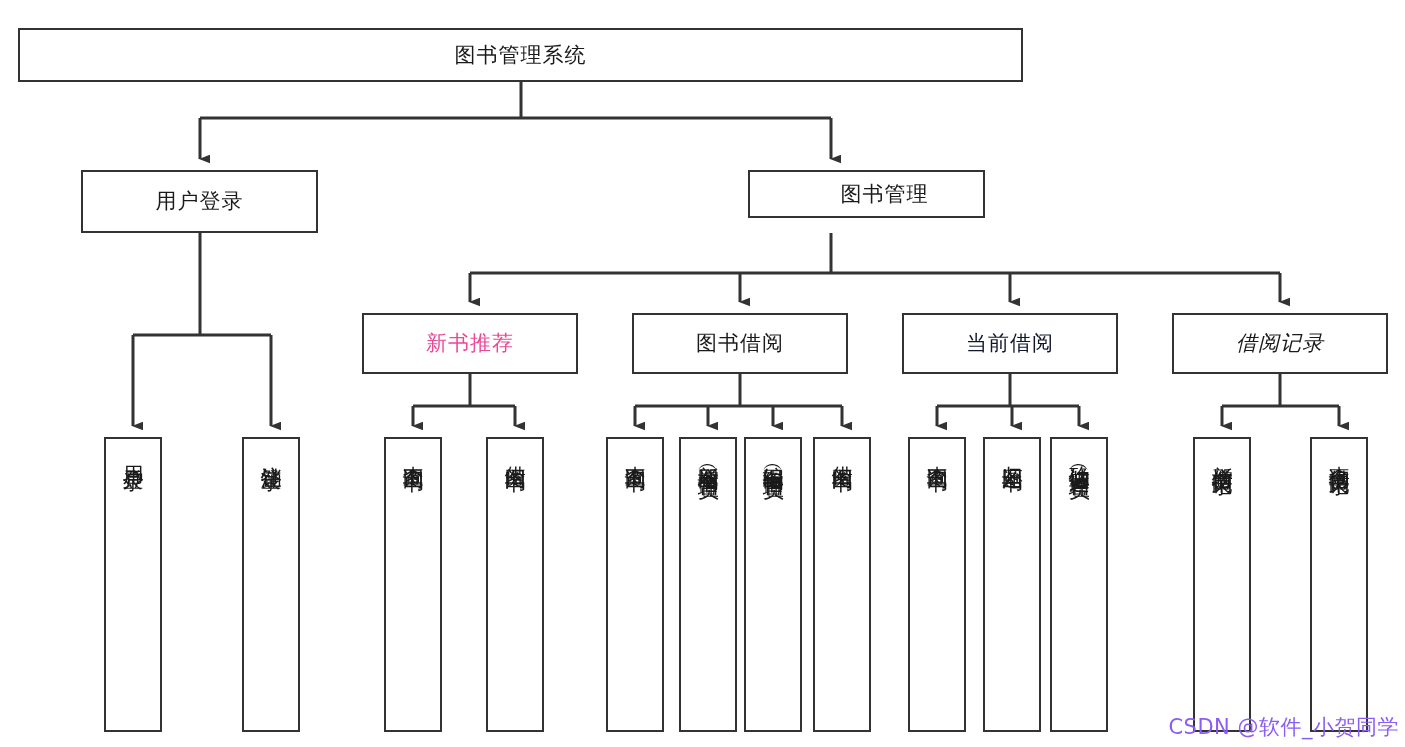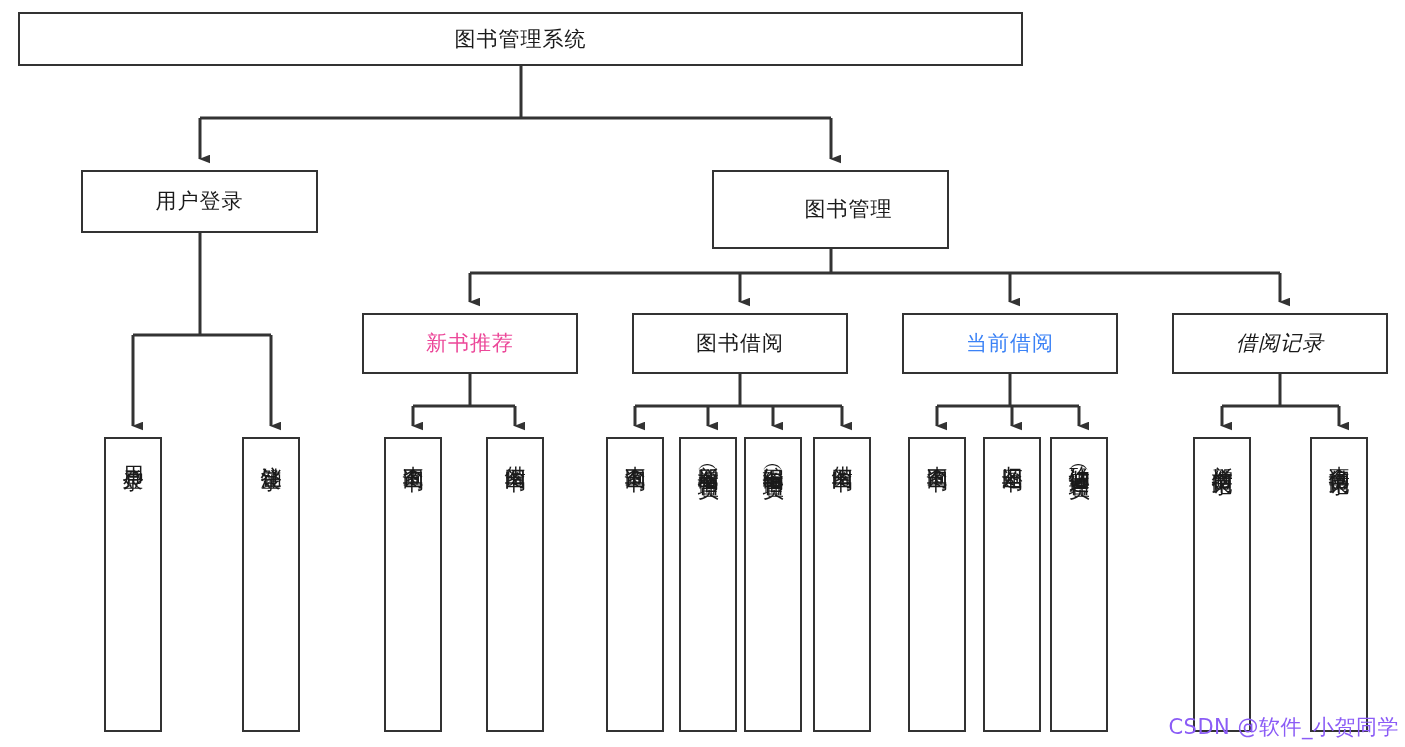--- a/index.html
+++ b/index.html
@@ -109,37 +109,37 @@
         <path d="M1012,406 L1012,426" marker-end="url(#arrowhead)"></path>
         <path d="M1079,406 L1079,426" marker-end="url(#arrowhead)"></path>
         <path d="M1280,374 L1280,406"></path>
         <path d="M1222,406 L1339,406"></path>
         <path d="M1222,406 L1222,426" marker-end="url(#arrowhead)"></path>
         <path d="M1339,406 L1339,426" marker-end="url(#arrowhead)"></path>
       </g>
   </svg>
 
   <div id="nodes-layer">
-      <div class="node" style="left: 18px; top: 12px; width: 1005px; height: 54px; border-color: rgb(51, 51, 51); background: rgb(255, 255, 255);">
+      <div class="node" style="left: 18px; top: 28px; width: 1005px; height: 54px; border-color: rgb(51, 51, 51); background: rgb(255, 255, 255);">
         <span class="label" style="color: rgb(26, 26, 26);">图书管理系统</span>
       </div>
       <div class="node" style="left: 81px; top: 170px; width: 237px; height: 63px; border-color: rgb(51, 51, 51); background: rgb(255, 255, 255);">
         <span class="label" style="color: rgb(26, 26, 26);">用户登录</span>
       </div>
-      <div class="node" style="left: 712px; top: 170px; width: 237px; height: 79px; border-color: rgb(51, 51, 51); background: rgb(255, 255, 255); padding-left: 36px;">
+      <div class="node" style="left: 748px; top: 170px; width: 237px; height: 48px; border-color: rgb(51, 51, 51); background: rgb(255, 255, 255); padding-left: 36px;">
         <span class="label" style="color: rgb(26, 26, 26);">图书管理</span>
       </div>
       <div class="node" style="left: 362px; top: 313px; width: 216px; height: 61px; border-color: rgb(51, 51, 51); background: rgb(255, 255, 255);">
         <span class="label" style="color: #ec4899;">新书推荐</span>
       </div>
       <div class="node" style="left: 632px; top: 313px; width: 216px; height: 61px; border-color: rgb(51, 51, 51); background: rgb(255, 255, 255);">
         <span class="label" style="color: rgb(26, 26, 26); text-align: right;">图书借阅</span>
       </div>
       <div class="node" style="left: 902px; top: 313px; width: 216px; height: 61px; border-color: rgb(51, 51, 51); background: rgb(255, 255, 255);">
-        <span class="label" style="color: #3b82f6;">当前借阅</span>
+        <span class="label" style="color: #0f172a;">当前借阅</span>
       </div>
       <div class="node" style="left: 1172px; top: 313px; width: 216px; height: 61px; border-color: rgb(51, 51, 51); background: rgb(255, 255, 255); font-style: italic;">
         <span class="label" style="color: rgb(26, 26, 26);">借阅记录</span>
       </div>
       <div class="node vertical" style="left: 104px; top: 437px; width: 58px; height: 295px; border-color: rgb(51, 51, 51); background: rgb(255, 255, 255);">
         <span class="label" style="color: rgb(26, 26, 26);">用户登录</span>
       </div>
       <div class="node vertical" style="left: 242px; top: 437px; width: 58px; height: 295px; border-color: rgb(51, 51, 51); background: rgb(255, 255, 255);">
         <span class="label" style="color: rgb(26, 26, 26);">注销登录</span>
       </div>

